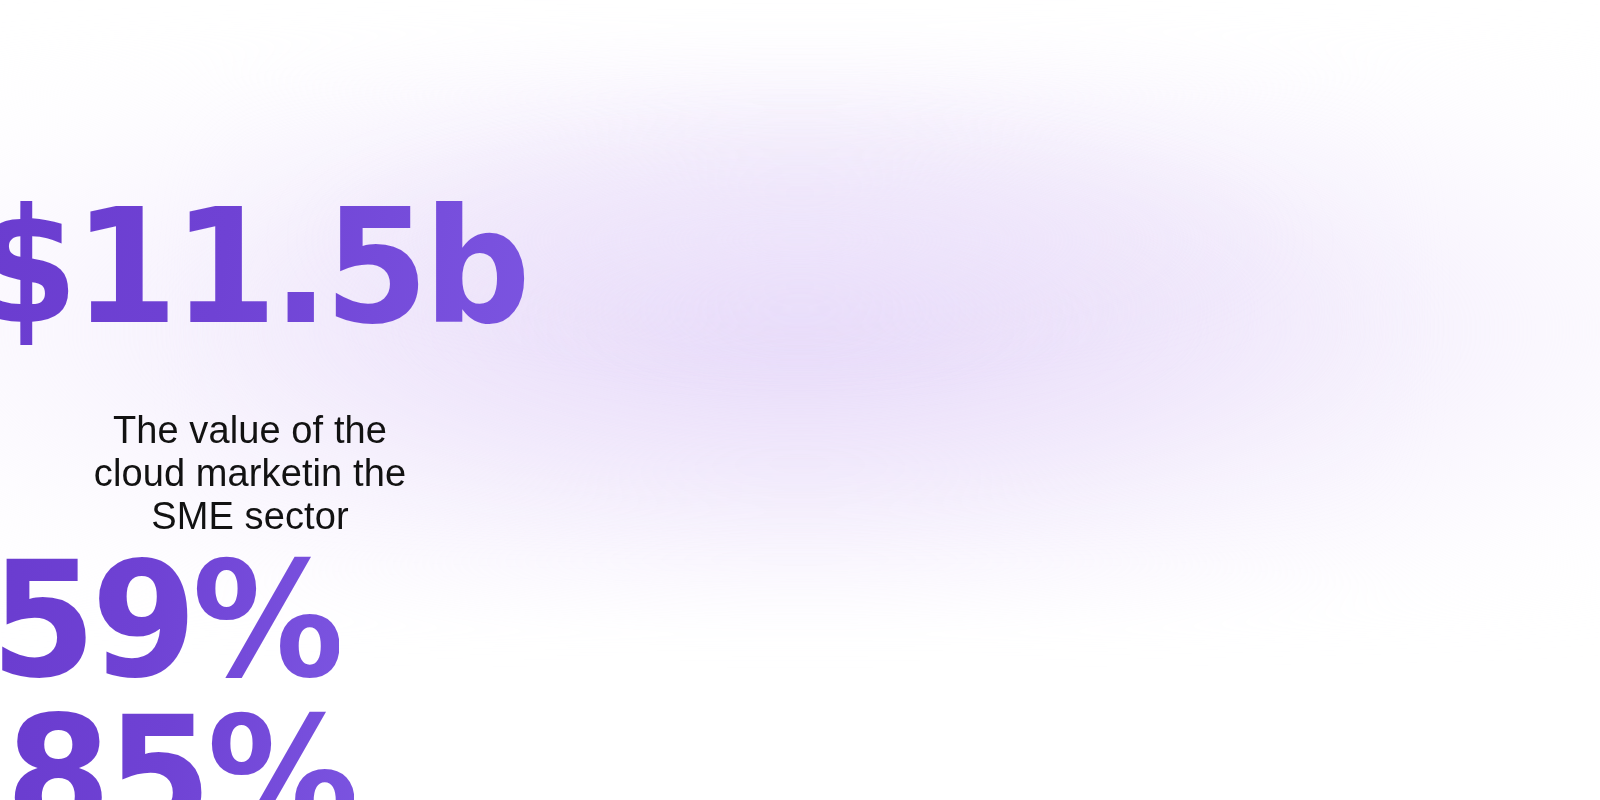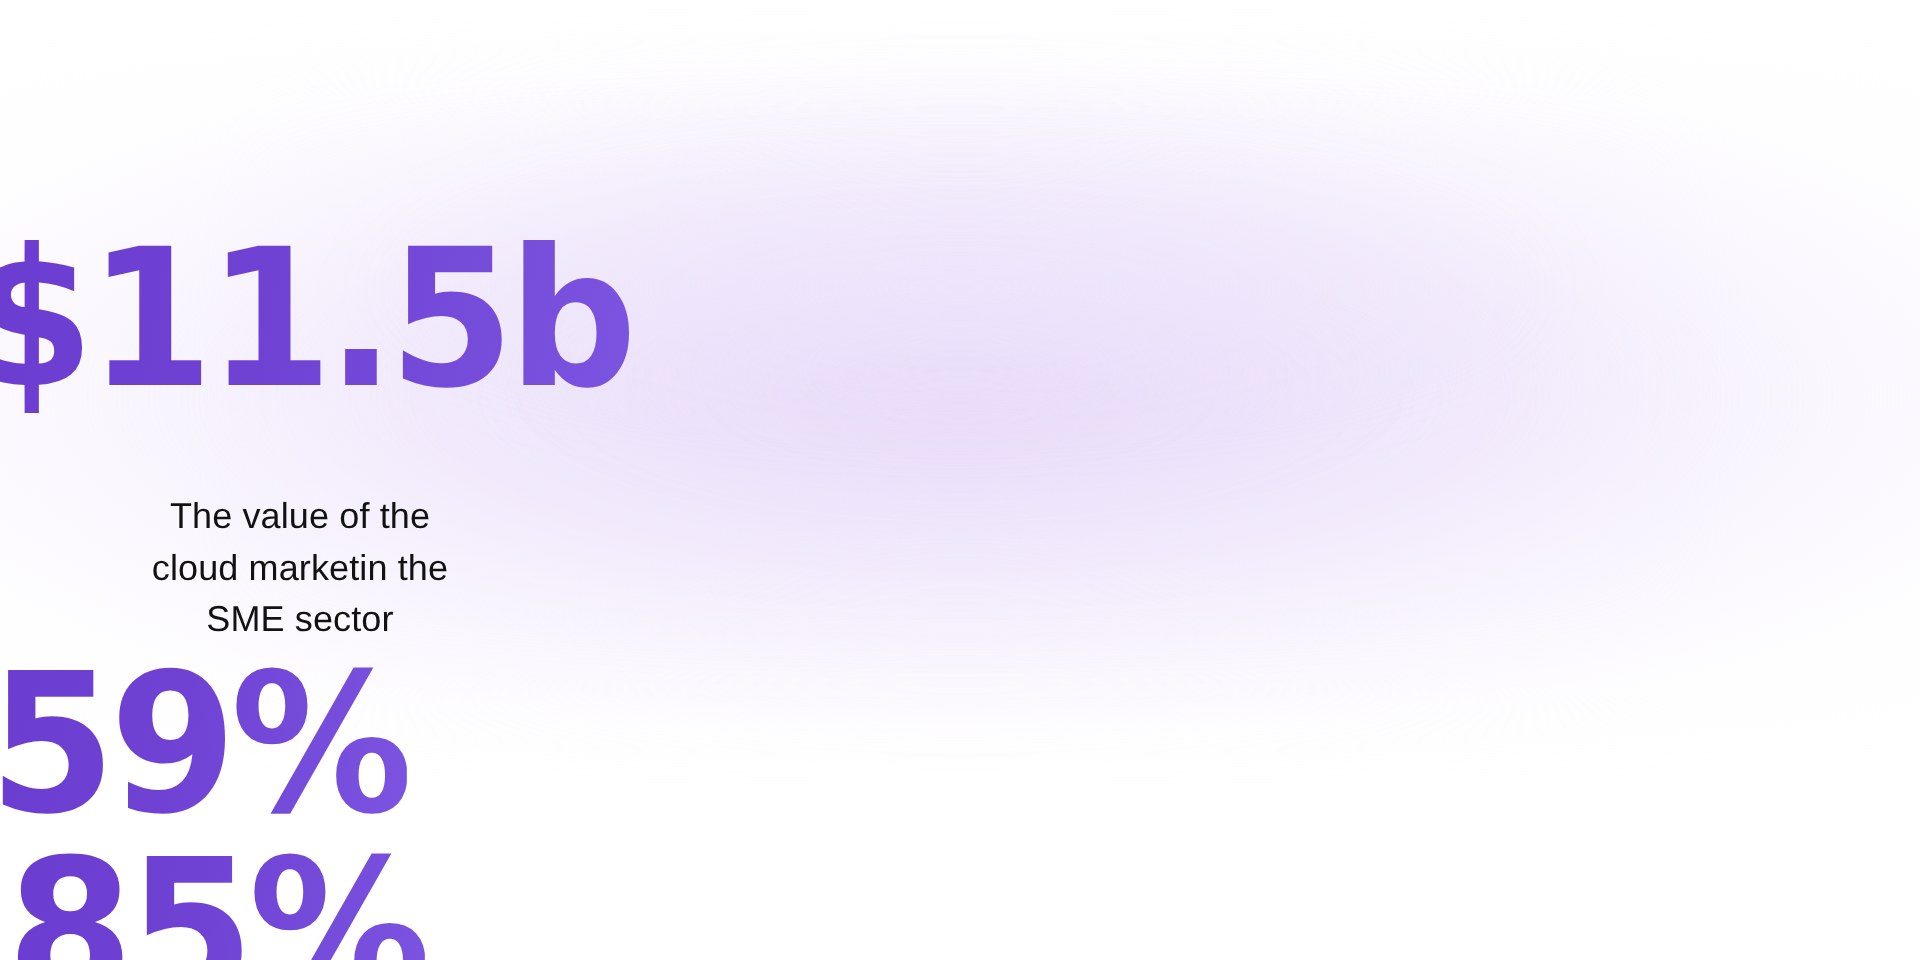--- a/index.html
+++ b/index.html
@@ -121,21 +121,21 @@
 
   .stat-card.card-0 .stat-value { font-size: 150px; }
   .stat-card.card-1 .stat-value { font-size: 152px; }
   .stat-card.card-2 .stat-value { font-size: 152px; }
 
   .stat-caption {
     display: block;
     margin-top: 70px;
     font-family: "Liberation Sans", "DejaVu Sans", sans-serif;
     font-weight: 400;
-    font-size: 30px;
+    font-size: 38px;
     line-height: 43px;
     color: #121212;
     letter-spacing: 0.1px;
     white-space: pre-line;
   }
 
   .stat-card.card-0 .stat-caption { max-width: 330px; }
   .stat-card.card-1 .stat-caption { max-width: 300px; }
   .stat-card.card-2 .stat-caption { max-width: 340px; }
 </style>

